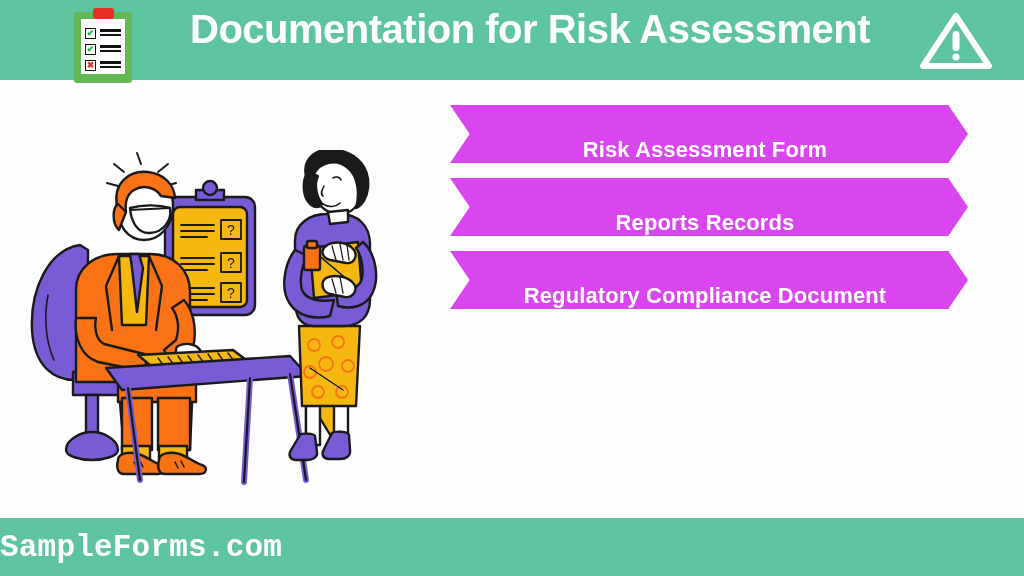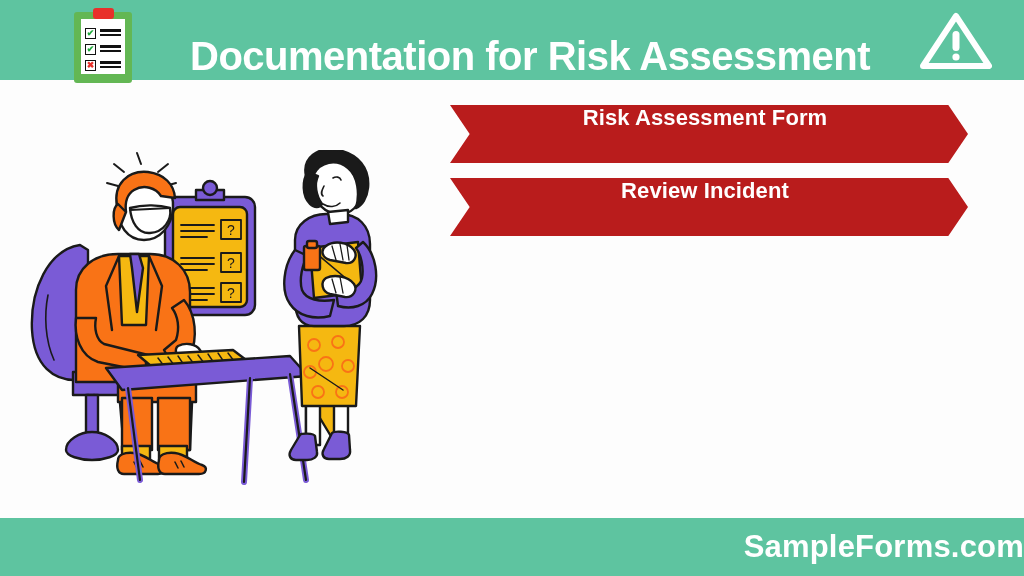--- a/index.html
+++ b/index.html
@@ -11,21 +11,21 @@
     position:relative;
   }
   .page{position:relative;width:1024px;height:576px;background:#fdfdfd;overflow:hidden;}
 
   
   .header-bar{
     position:absolute;left:0;top:0;width:1024px;height:80px;
     background:#5ec4a0;
   }
   .header-title{
-    position:absolute;left:150px;top:28px;width:760px;height:56px;
+    position:absolute;left:150px;top:1px;width:760px;height:56px;
     display:flex;align-items:center;justify-content:center;
     color:#ffffff;
     font-size:40px;font-weight:bold;
     letter-spacing:-0.5px;
     white-space:nowrap;
     font-family:"Liberation Sans", sans-serif;
   }
   
   .clipboard-icon{
     position:absolute;left:74px;top:6px;width:58px;height:77px;
@@ -53,35 +53,35 @@
   .cb-lines{position:absolute;left:15px;top:1px;width:21px;}
   .cb-lines i{display:block;height:2.5px;background:#111;margin-bottom:2px;}
 
   
   .warn-icon{position:absolute;left:920px;top:12px;width:72px;height:58px;}
 
   
   .banner-col{position:absolute;left:450px;top:105px;width:518px;}
   .banner{
     position:relative;width:518px;height:58px;margin-bottom:15px;
-    background:#b91c1c;
-    display:flex;align-items:flex-start;justify-content:center;
+    background:#d946ef;
+    display:flex;align-items:flex-end;justify-content:center;
     -webkit-clip-path:polygon(0% 0%, 96.2% 0%, 100% 50%, 96.2% 100%, 0% 100%, 3.8% 50%);
     clip-path:polygon(0% 0%, 96.2% 0%, 100% 50%, 96.2% 100%, 0% 100%, 3.8% 50%);
   }
   .banner-label{
     color:#ffffff;font-size:22px;font-weight:bold;
     letter-spacing:0.1px;white-space:nowrap;
     padding-right:8px;
   }
 
   
   .footer-bar{
     position:absolute;left:0;top:518px;width:1024px;height:58px;
-    background:#5ec4a0;display:flex;align-items:center;justify-content:flex-end;
+    background:#5ec4a0;display:flex;align-items:center;justify-content:flex-start;font-family:Liberation Mono, monospace;
   }
   .footer-text{
     color:#ffffff;font-size:31px;font-weight:bold;letter-spacing:0.2px;
   }
 
   
   .illustration{position:absolute;left:18px;top:150px;width:390px;height:345px;}
 </style>
 </head>
 <body>
@@ -309,21 +309,24 @@
       </g>
 
     </g>
   </svg>
 
   <div class="banner-col">
     <div class="banner">
       <span class="banner-label">Risk Assessment Form</span>
     </div>
     <div class="banner">
-      <span class="banner-label">Review Incident</span>
+      <span class="banner-label">Reports Records</span>
+    </div>
+    <div class="banner">
+      <span class="banner-label">Regulatory Compliance Document</span>
     </div>
   </div>
 
   <div class="footer-bar">
     <span class="footer-text">SampleForms.com</span>
   </div>
 
 </div>
 
 </body></html>

